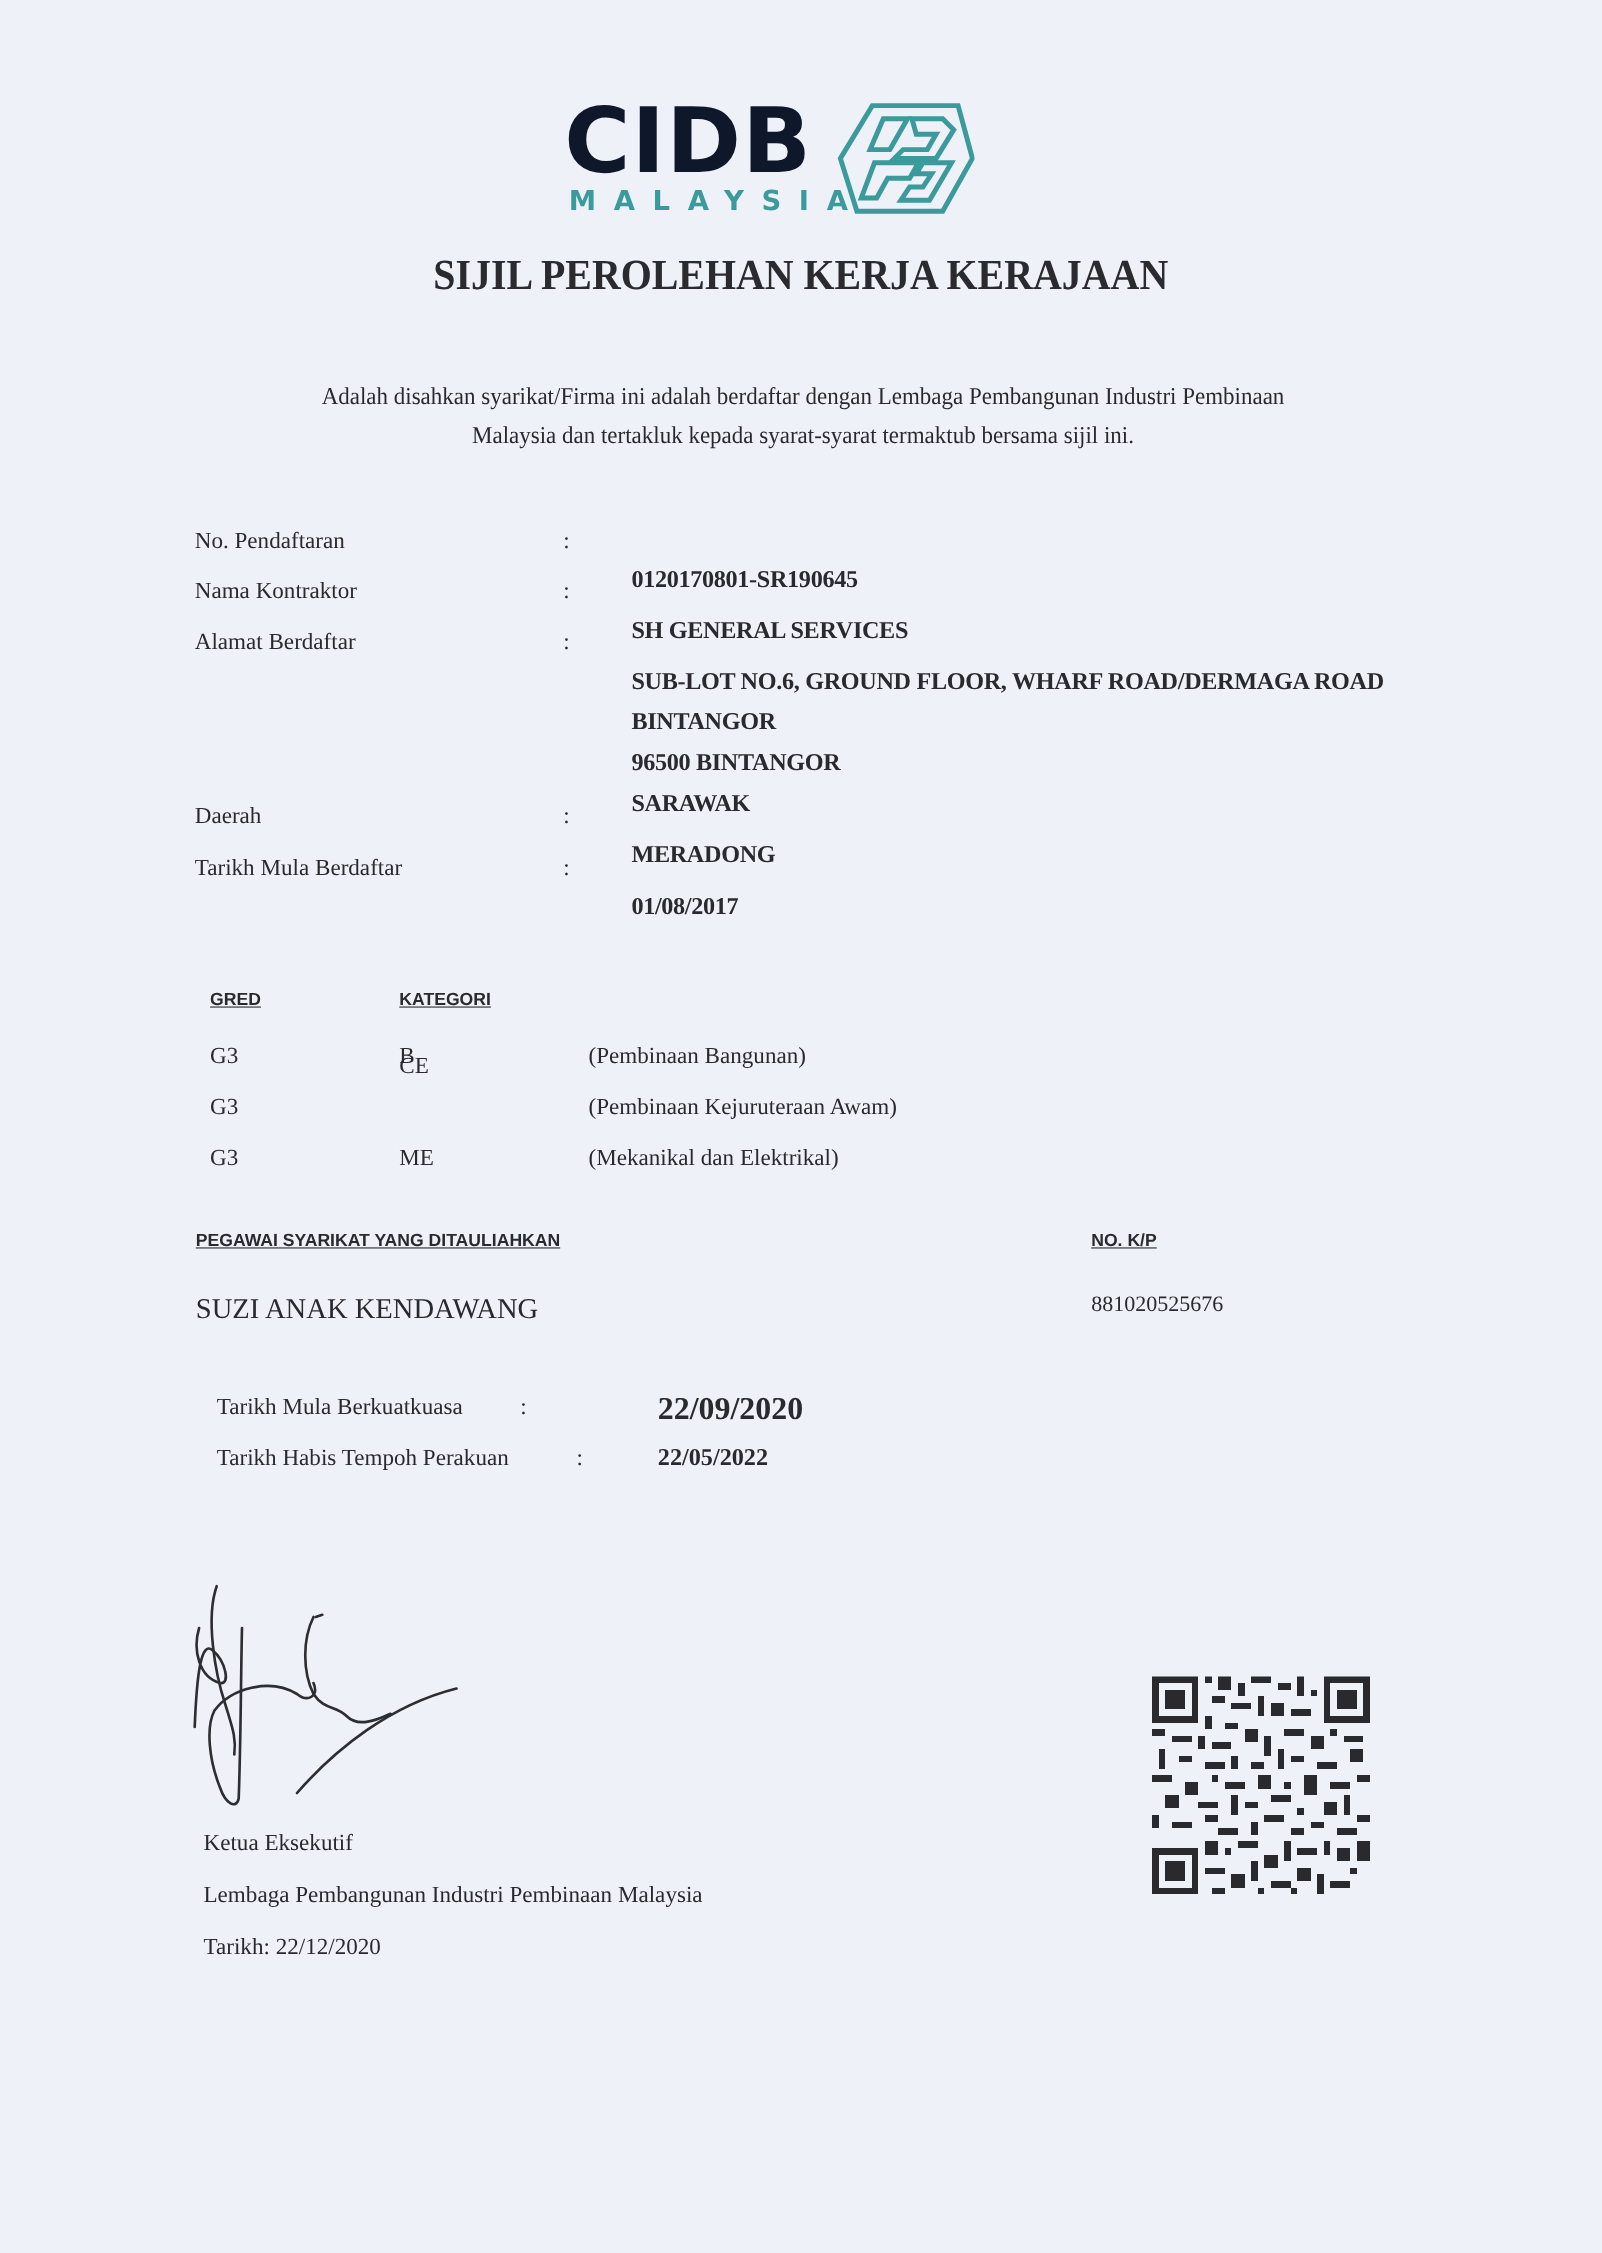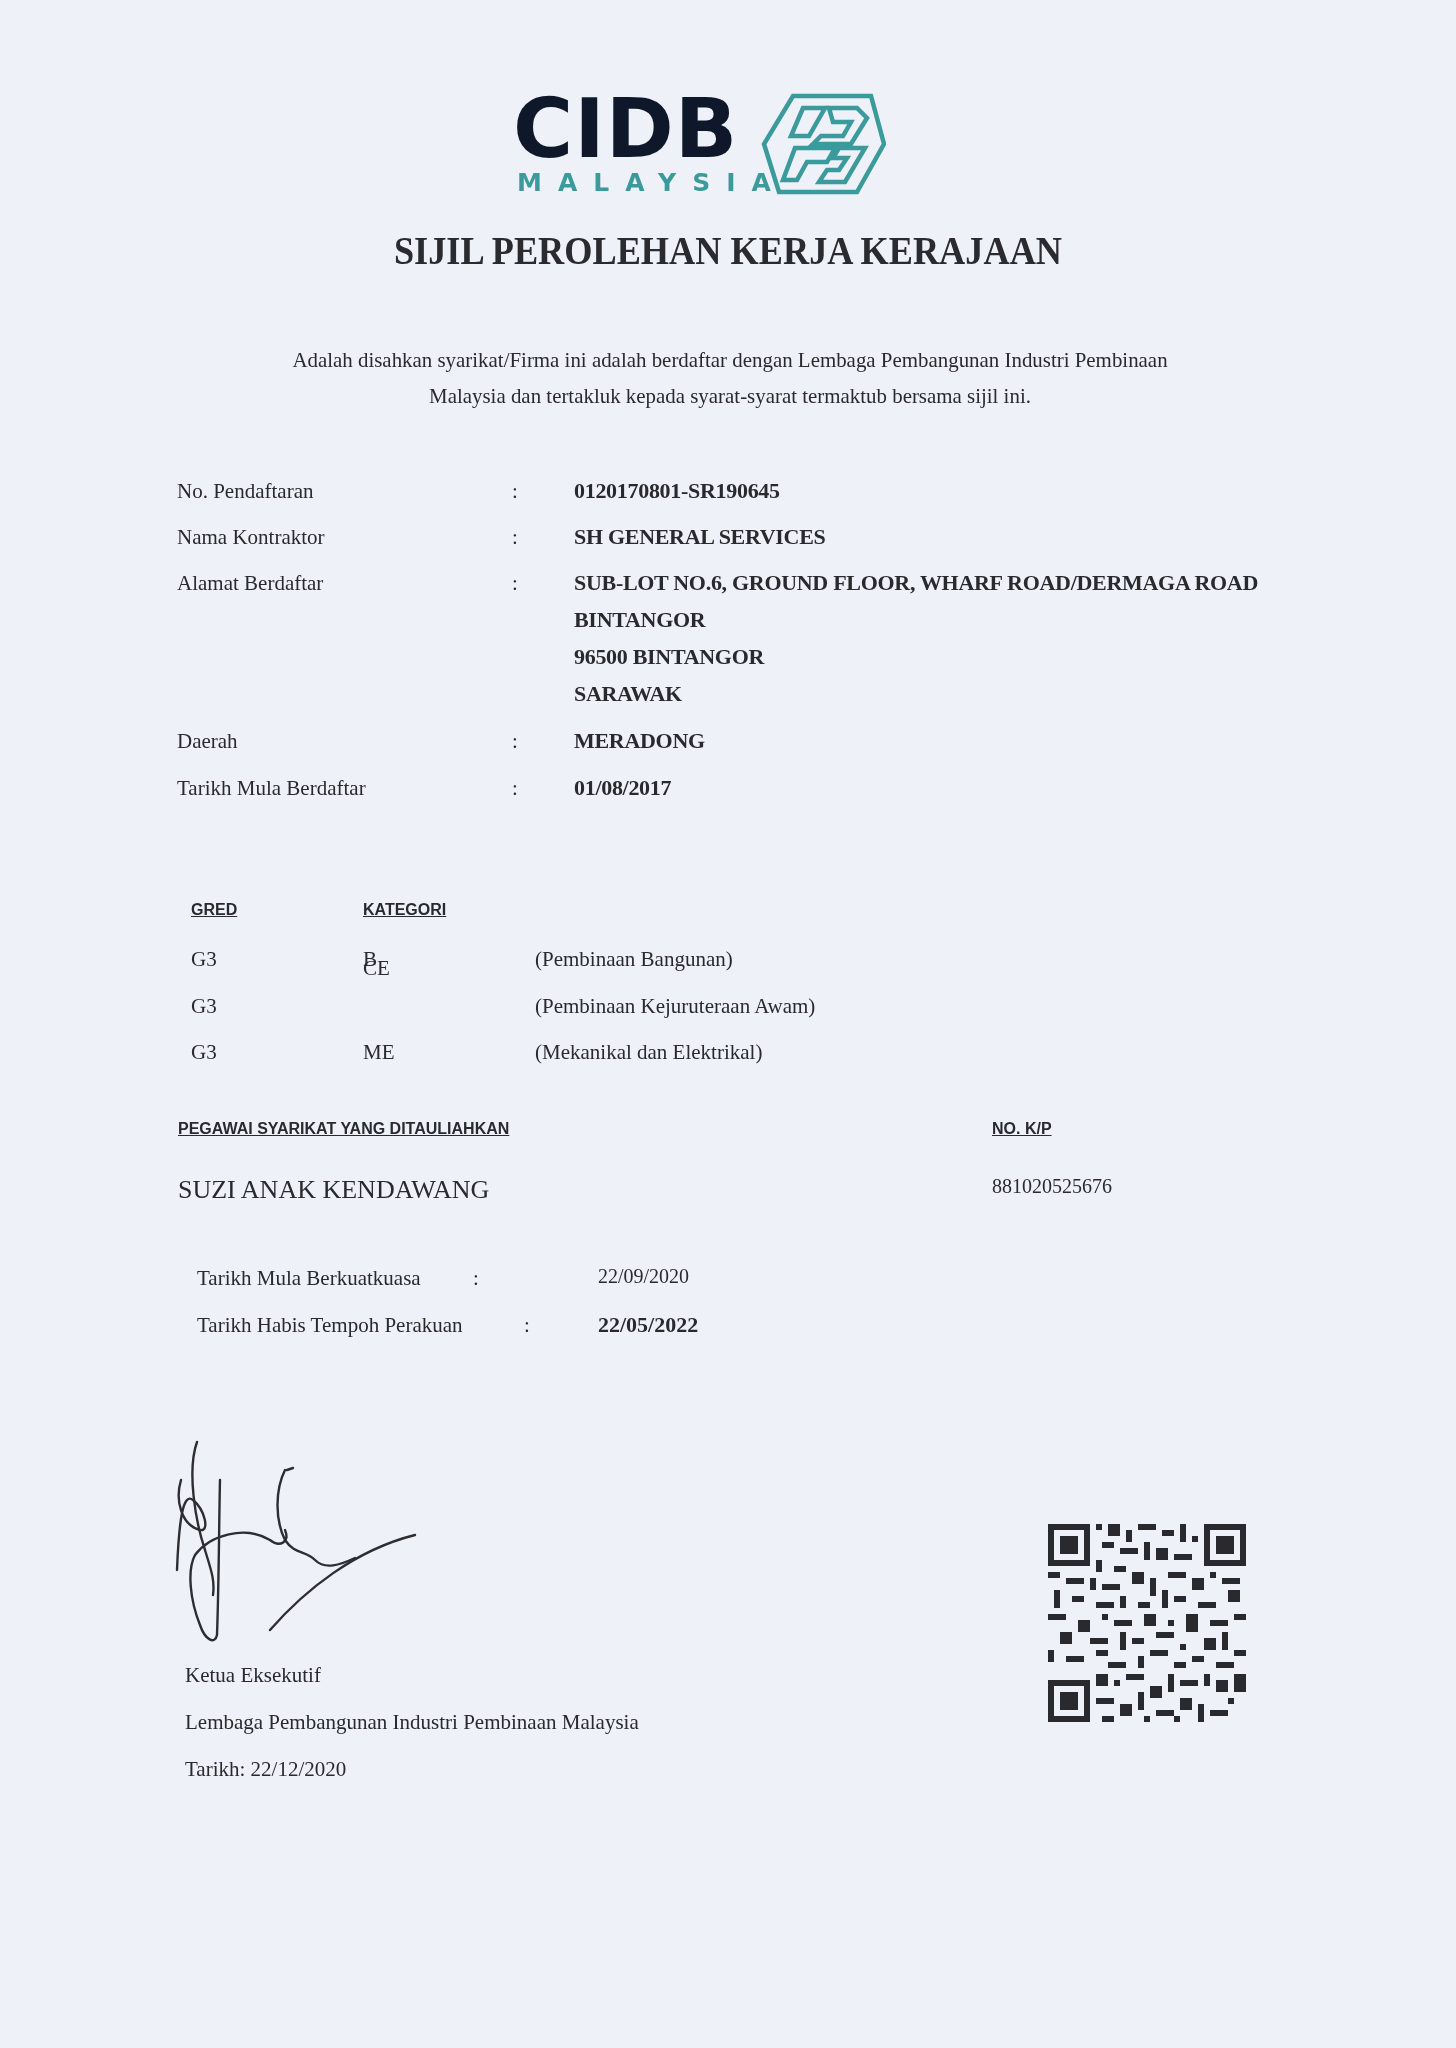--- a/index.html
+++ b/index.html
@@ -11,21 +11,21 @@
     }
     .abs { position:absolute; }
     .logo { left:513px; top:88px; width:372px; height:112px; }
     .logo-cidb { position:absolute; left:0; top:0; font-family:"DejaVu Sans","Liberation Sans",sans-serif; font-weight:bold; font-size:82px; letter-spacing:1px; color:#0f172a; line-height:82px; }
     .logo-malaysia { position:absolute; left:4px; top:80px; font-family:"DejaVu Sans","Liberation Sans",sans-serif; font-weight:bold; font-size:25px; letter-spacing:16px; color:#3a9a9c; }
     .logo-mark { position:absolute; left:248px; top:4px; width:125px; height:104px; }
     .title { left:0; width:1456px; top:228px; text-align:center; font-size:39px; font-weight:bold; color:#2b2b2f; transform:scaleX(0.93); }
     .intro { left:150px; width:1160px; top:342px; text-align:center; font-size:22px; line-height:36px; transform:scaleX(0.95); }
     .lbl { position:absolute; left:177px; font-size:21px; }
     .colon { position:absolute; left:512px; font-size:21px; }
-    .val { position:absolute; left:574px; font-size:22px; font-weight:bold; color:#2a2a2e; letter-spacing:-0.3px; }
+    .val { position:absolute; left:574px; font-size:22px; font-weight:bold; color:#2a2a2e; letter-spacing:-0.3px;margin-top:36px; }
     .hdr-sans { font-family:"Liberation Sans","DejaVu Sans",sans-serif; font-weight:bold; text-decoration:underline; font-size:16px; }
     .t21 { font-size:21px; }
     .sig { left:175px; top:1430px; width:260px; height:230px; }
     .qr { left:1047px; top:1524px; width:199px; height:198px; }
   </style>
 </head>
 <body>
 
 <div class="abs logo">
   <div class="logo-cidb">CIDB</div>
@@ -93,21 +93,21 @@
 <div>
   <div class="abs hdr-sans" style="left:178px; top:1120px">PEGAWAI SYARIKAT YANG DITAULIAHKAN</div>
   <div class="abs" style="left:178px; top:1175px; font-size:26px">SUZI ANAK KENDAWANG</div>
   <div class="abs hdr-sans" style="left:992px; top:1120px">NO. K/P</div>
   <div class="abs" style="left:992px; top:1175px; font-size:20px">881020525676</div>
 </div>
 
 <div>
   <div class="abs t21" style="left:197px; top:1266px">Tarikh Mula Berkuatkuasa</div>
   <div class="abs t21" style="left:473px; top:1266px">:</div>
-  <div class="abs" style="left:598px; top:1265px; font-size:20px; font-weight:normal">22/09/2020</div>
+  <div class="abs" style="left:598px; top:1265px; font-size:29px; font-weight:bold">22/09/2020</div>
 
   <div class="abs t21" style="left:197px; top:1313px">Tarikh Habis Tempoh Perakuan</div>
   <div class="abs t21" style="left:524px; top:1313px">:</div>
   <div class="abs" style="left:598px; top:1312px; font-size:22px; font-weight:bold">22/05/2022</div>
 </div>
 
 <svg class="abs sig" viewBox="0 0 260 230">
   <g fill="none" stroke="#2e2e32" stroke-width="2.4" stroke-linecap="round">
     <path d="M22 12 C12 40 20 90 30 120 C36 140 40 150 38 165"></path>
     <path d="M6 50 C0 70 6 95 25 100 C35 102 30 80 18 70 C8 62 4 90 2 140"></path>

